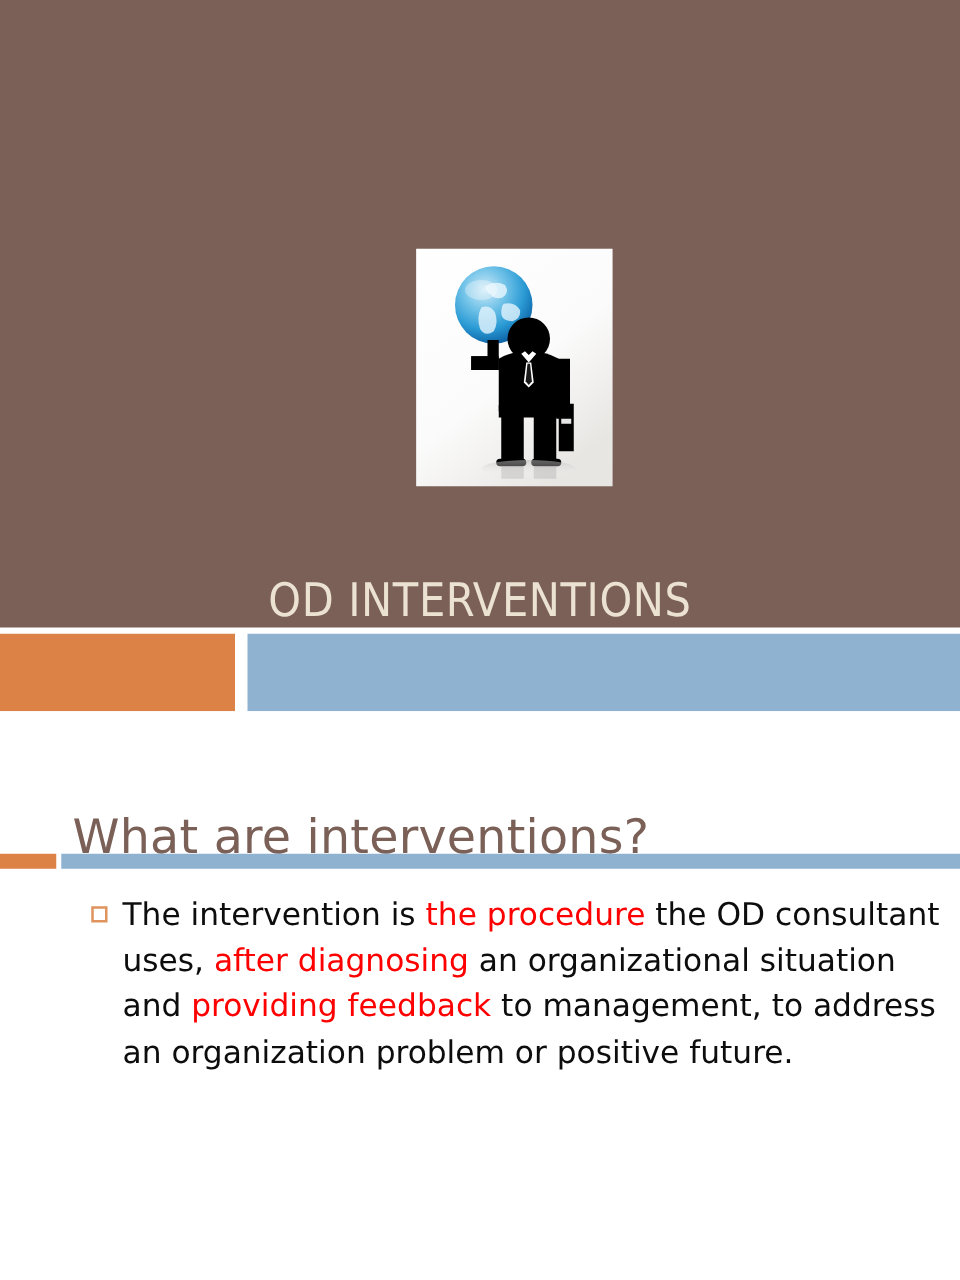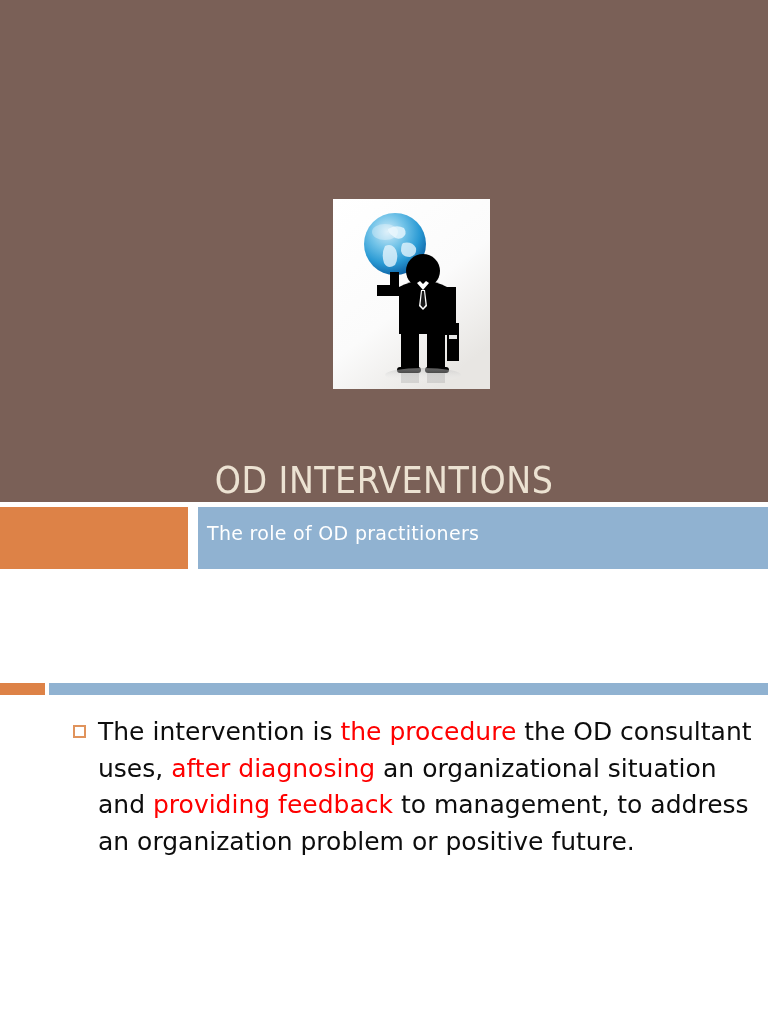--- a/index.html
+++ b/index.html
@@ -224,26 +224,26 @@
       <ellipse cx="90" cy="176" rx="38" ry="7" fill="url(#floorGrad)"></ellipse>
       <path d="M68 174 l18 0 l0 10 l-18 0 z" fill="#9a9a9a" opacity="0.30"></path>
       <path d="M94 174 l18 0 l0 10 l-18 0 z" fill="#9a9a9a" opacity="0.30"></path>
     </svg>
   </div>
 
   <h1 class="deck-title">OD INTERVENTIONS</h1>
 
   <div class="subtitle-band-orange"></div>
   <div class="subtitle-band-blue"></div>
-  <div class="subtitle-text">The role of OD practitioners</div>
 
 </section>
 
 <section class="slide-two">
 
+  <h2 class="section-heading">What are interventions?</h2>
 
   <div class="rule-orange"></div>
   <div class="rule-blue"></div>
 
   <ul class="body-list">
     <li class="body-item">
       <span class="bullet-square"></span>
       <span class="body-runs"><span>The intervention is </span><span class="hl-red">the procedure</span><span> the OD consultant uses, </span><span class="hl-red">after diagnosing</span><span> an organizational situation and </span><span class="hl-red">providing feedback</span><span> to management, to address an organization problem or positive future.</span></span>
     </li>
   </ul>

